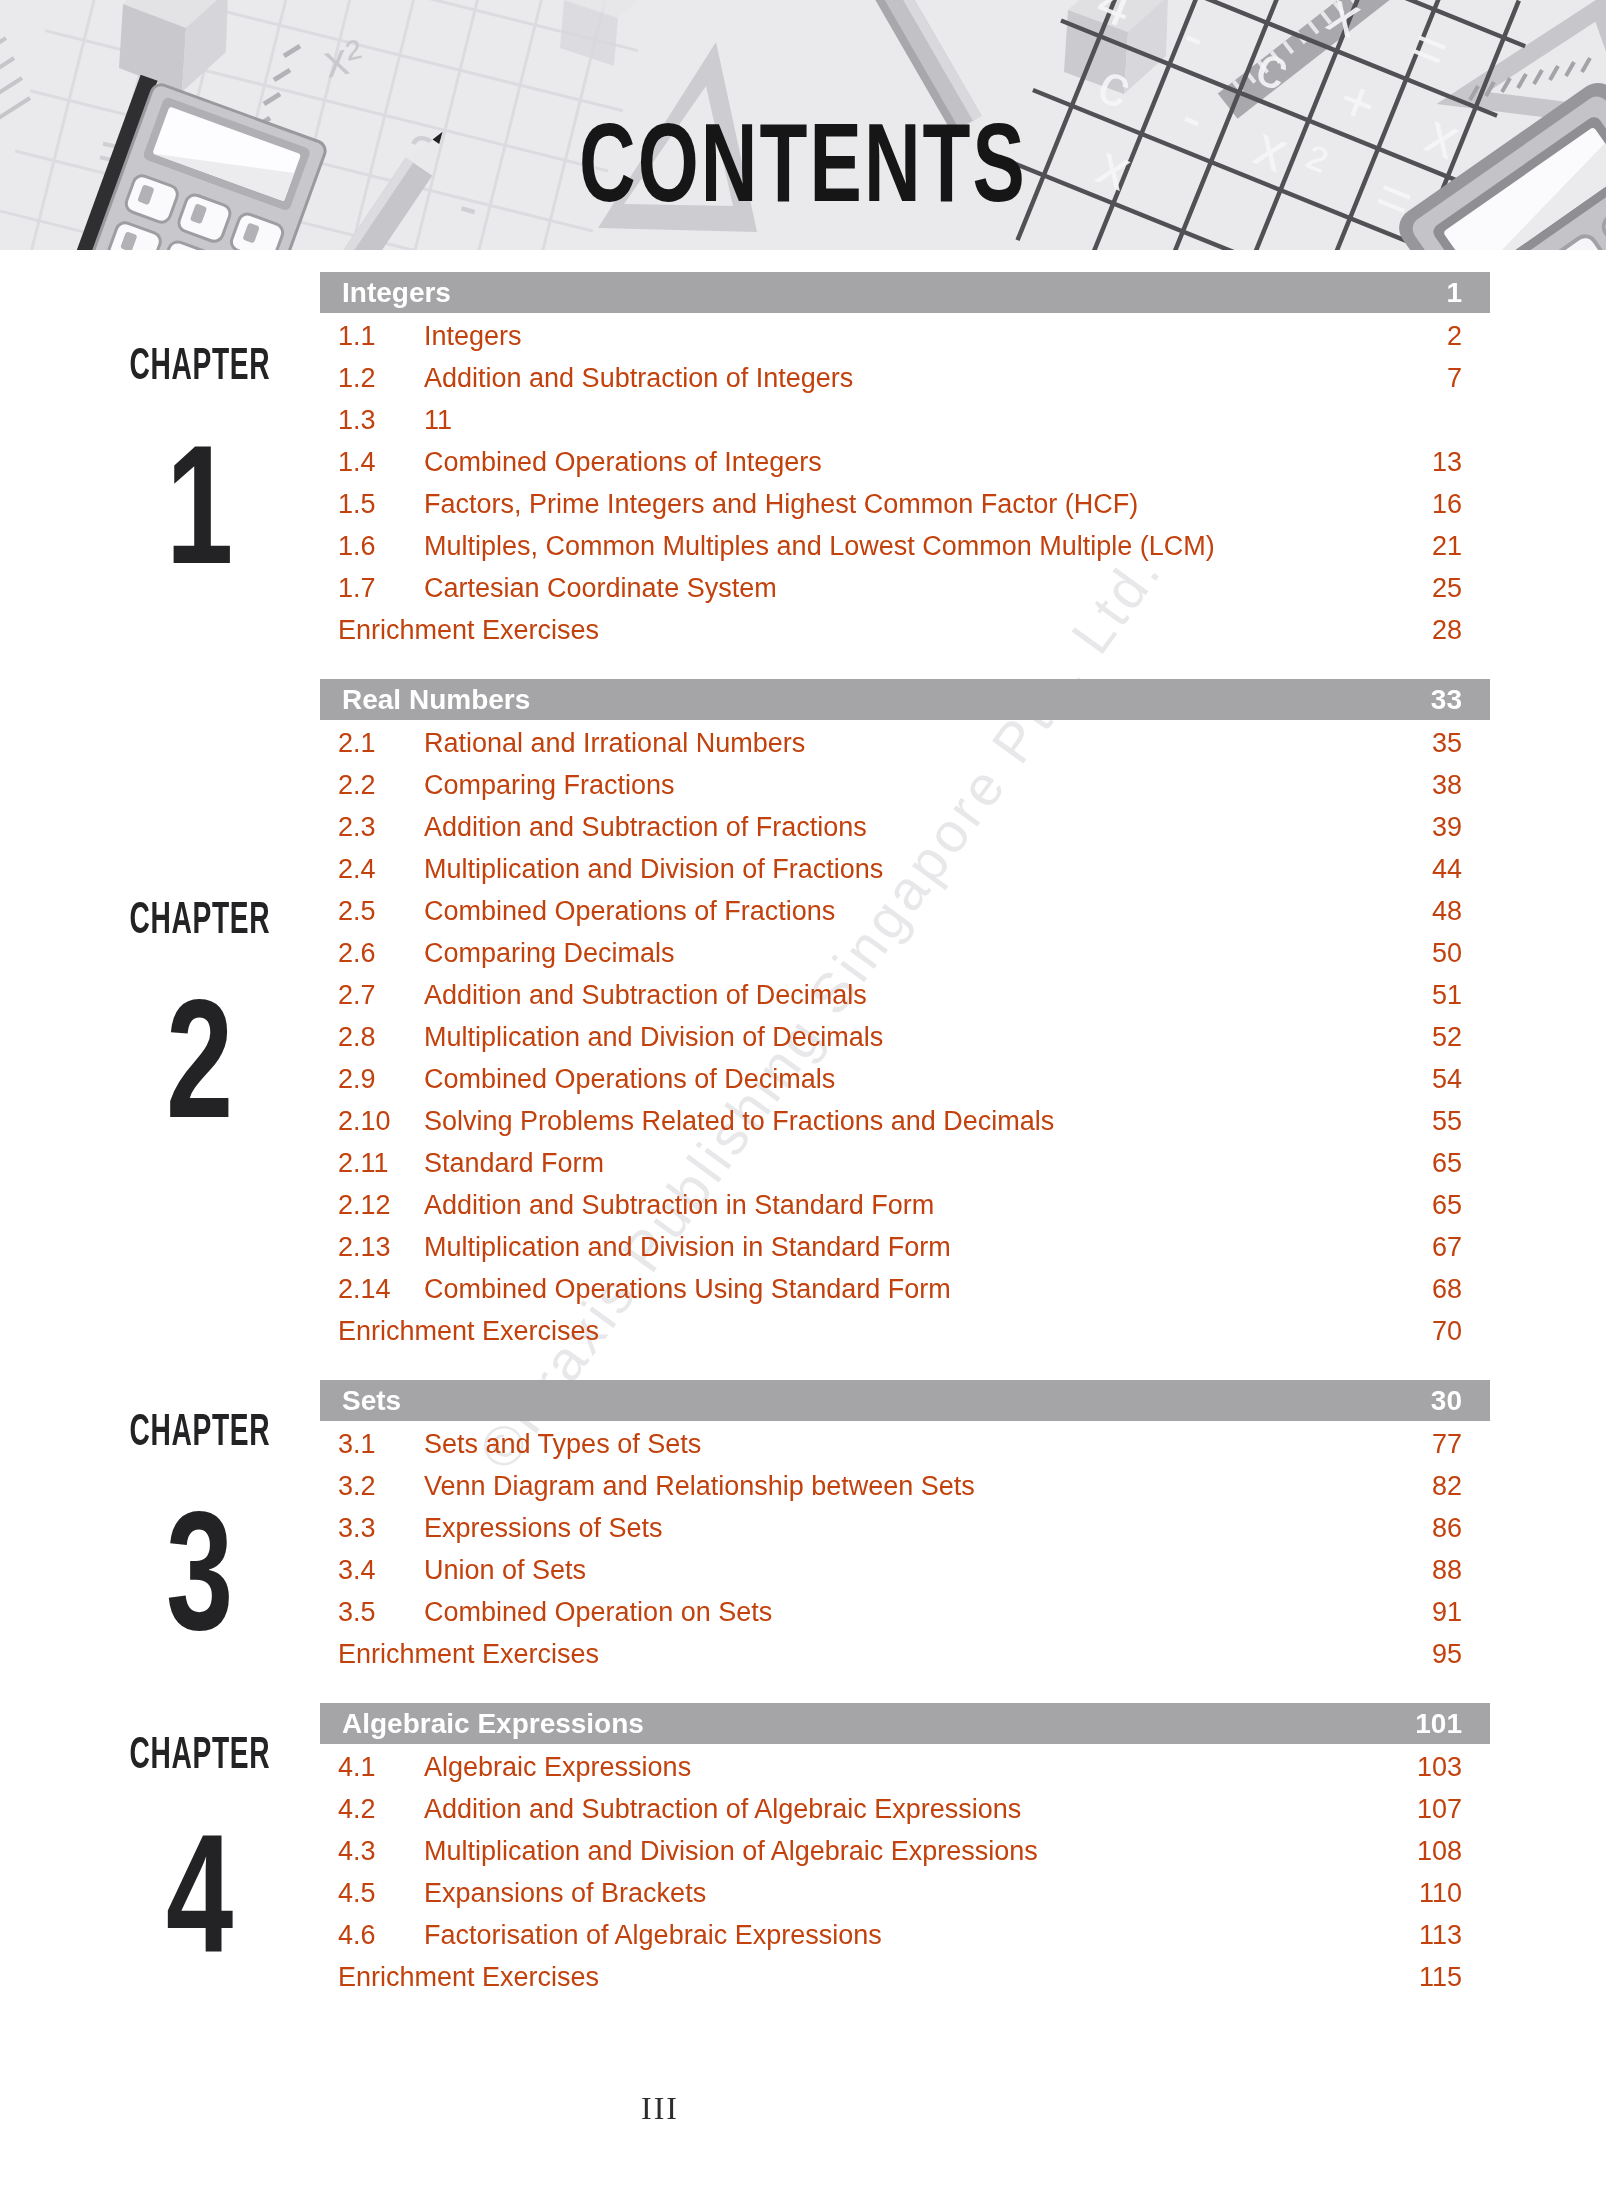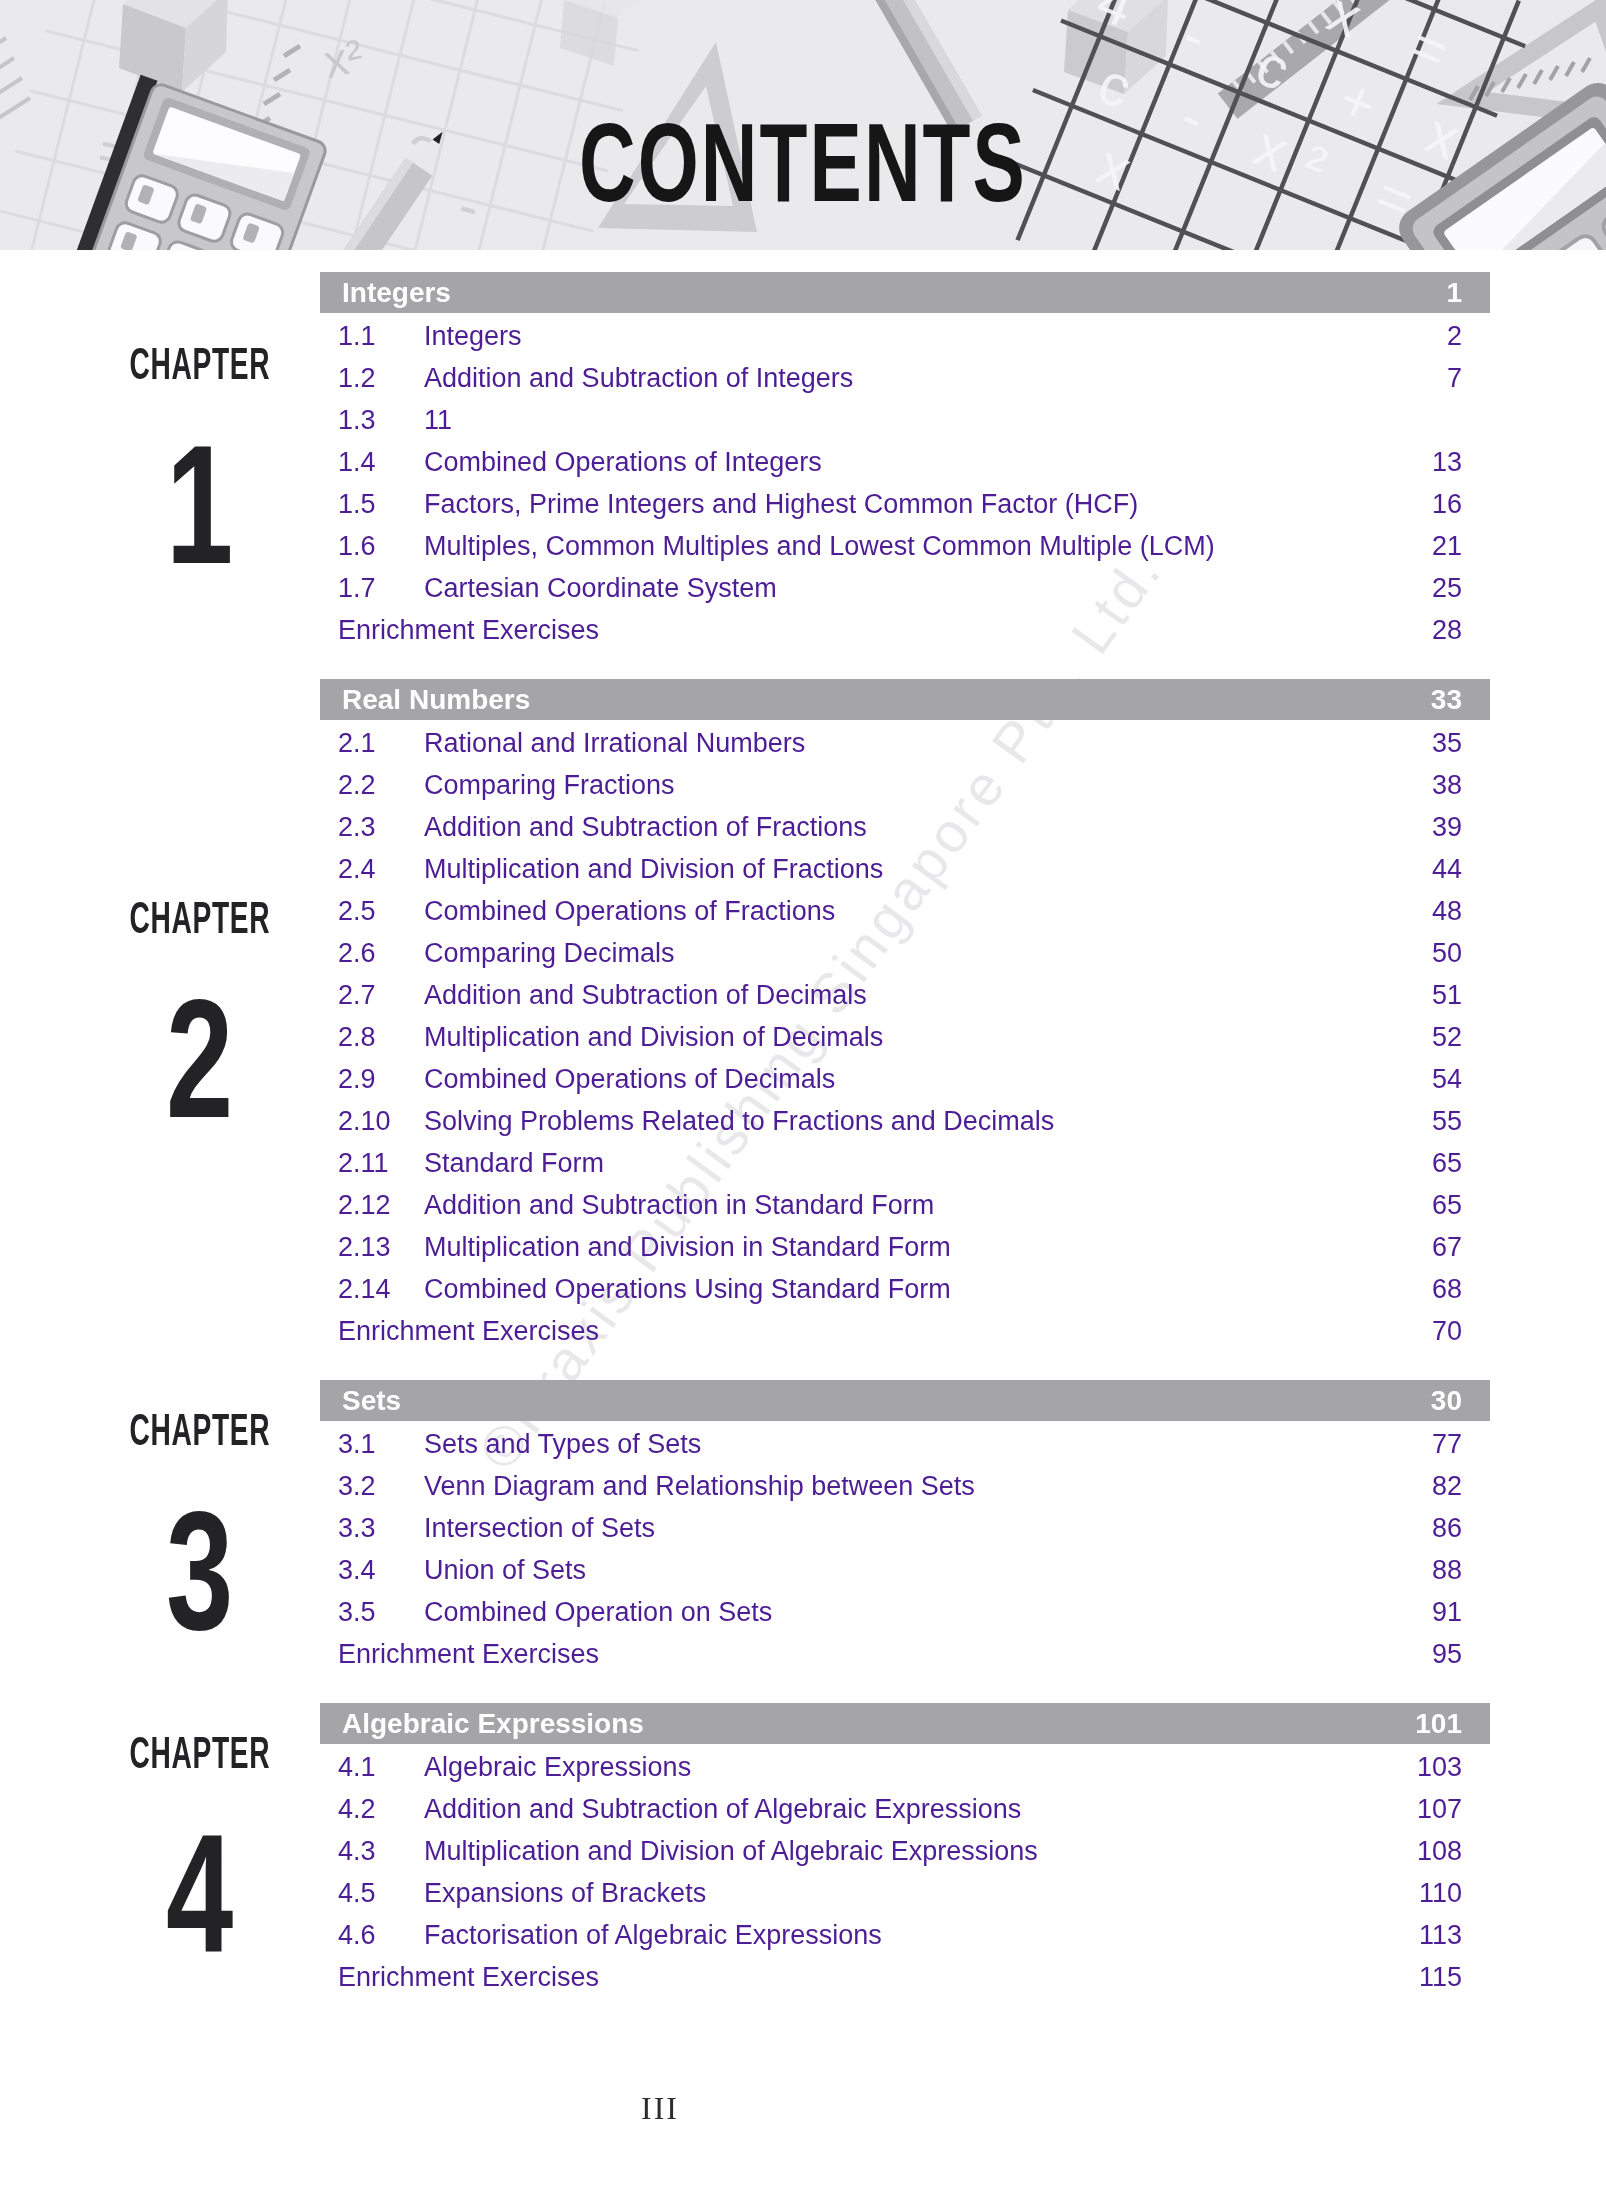--- a/index.html
+++ b/index.html
@@ -33,21 +33,21 @@
 
   
   .toc { position:absolute; left:320px; top:272px; width:1170px; z-index:1; }
   .section { position:relative; margin-bottom:28px; }
   .section-bar {
     height:41px; background:#a5a5a7; color:#ffffff;
     display:flex; justify-content:space-between; align-items:center;
     padding:0 28px 0 22px; font-weight:bold; font-size:28px;
   }
   .rows { padding-top:2px; }
-  .row { display:flex; align-items:center; height:42px; font-size:27px; color:#4c1d95; }
+  .row { display:flex; align-items:center; height:42px; font-size:27px; color:#c2410c; }
   .row-num  { flex:none; width:86px; padding-left:18px; }
   .row-title{ flex:1; }
   .row-page { flex:none; padding-right:28px; }
   .row.no-num .row-title { padding-left:18px; }
 
   
   .badge {
     position:absolute; left:-265px; width:290px; top:50%;
     transform:translateY(-50%);
     display:flex; flex-direction:column; align-items:center; text-align:center;
@@ -408,21 +408,21 @@
   </div>
 
   <div class="row">
     <span class="row-num">3.2</span>
     <span class="row-title">Venn Diagram and Relationship between Sets</span>
     <span class="row-page">82</span>
   </div>
 
   <div class="row">
     <span class="row-num">3.3</span>
-    <span class="row-title">Intersection of Sets</span>
+    <span class="row-title">Expressions of Sets</span>
     <span class="row-page">86</span>
   </div>
 
   <div class="row">
     <span class="row-num">3.4</span>
     <span class="row-title">Union of Sets</span>
     <span class="row-page">88</span>
   </div>
 
   <div class="row">

